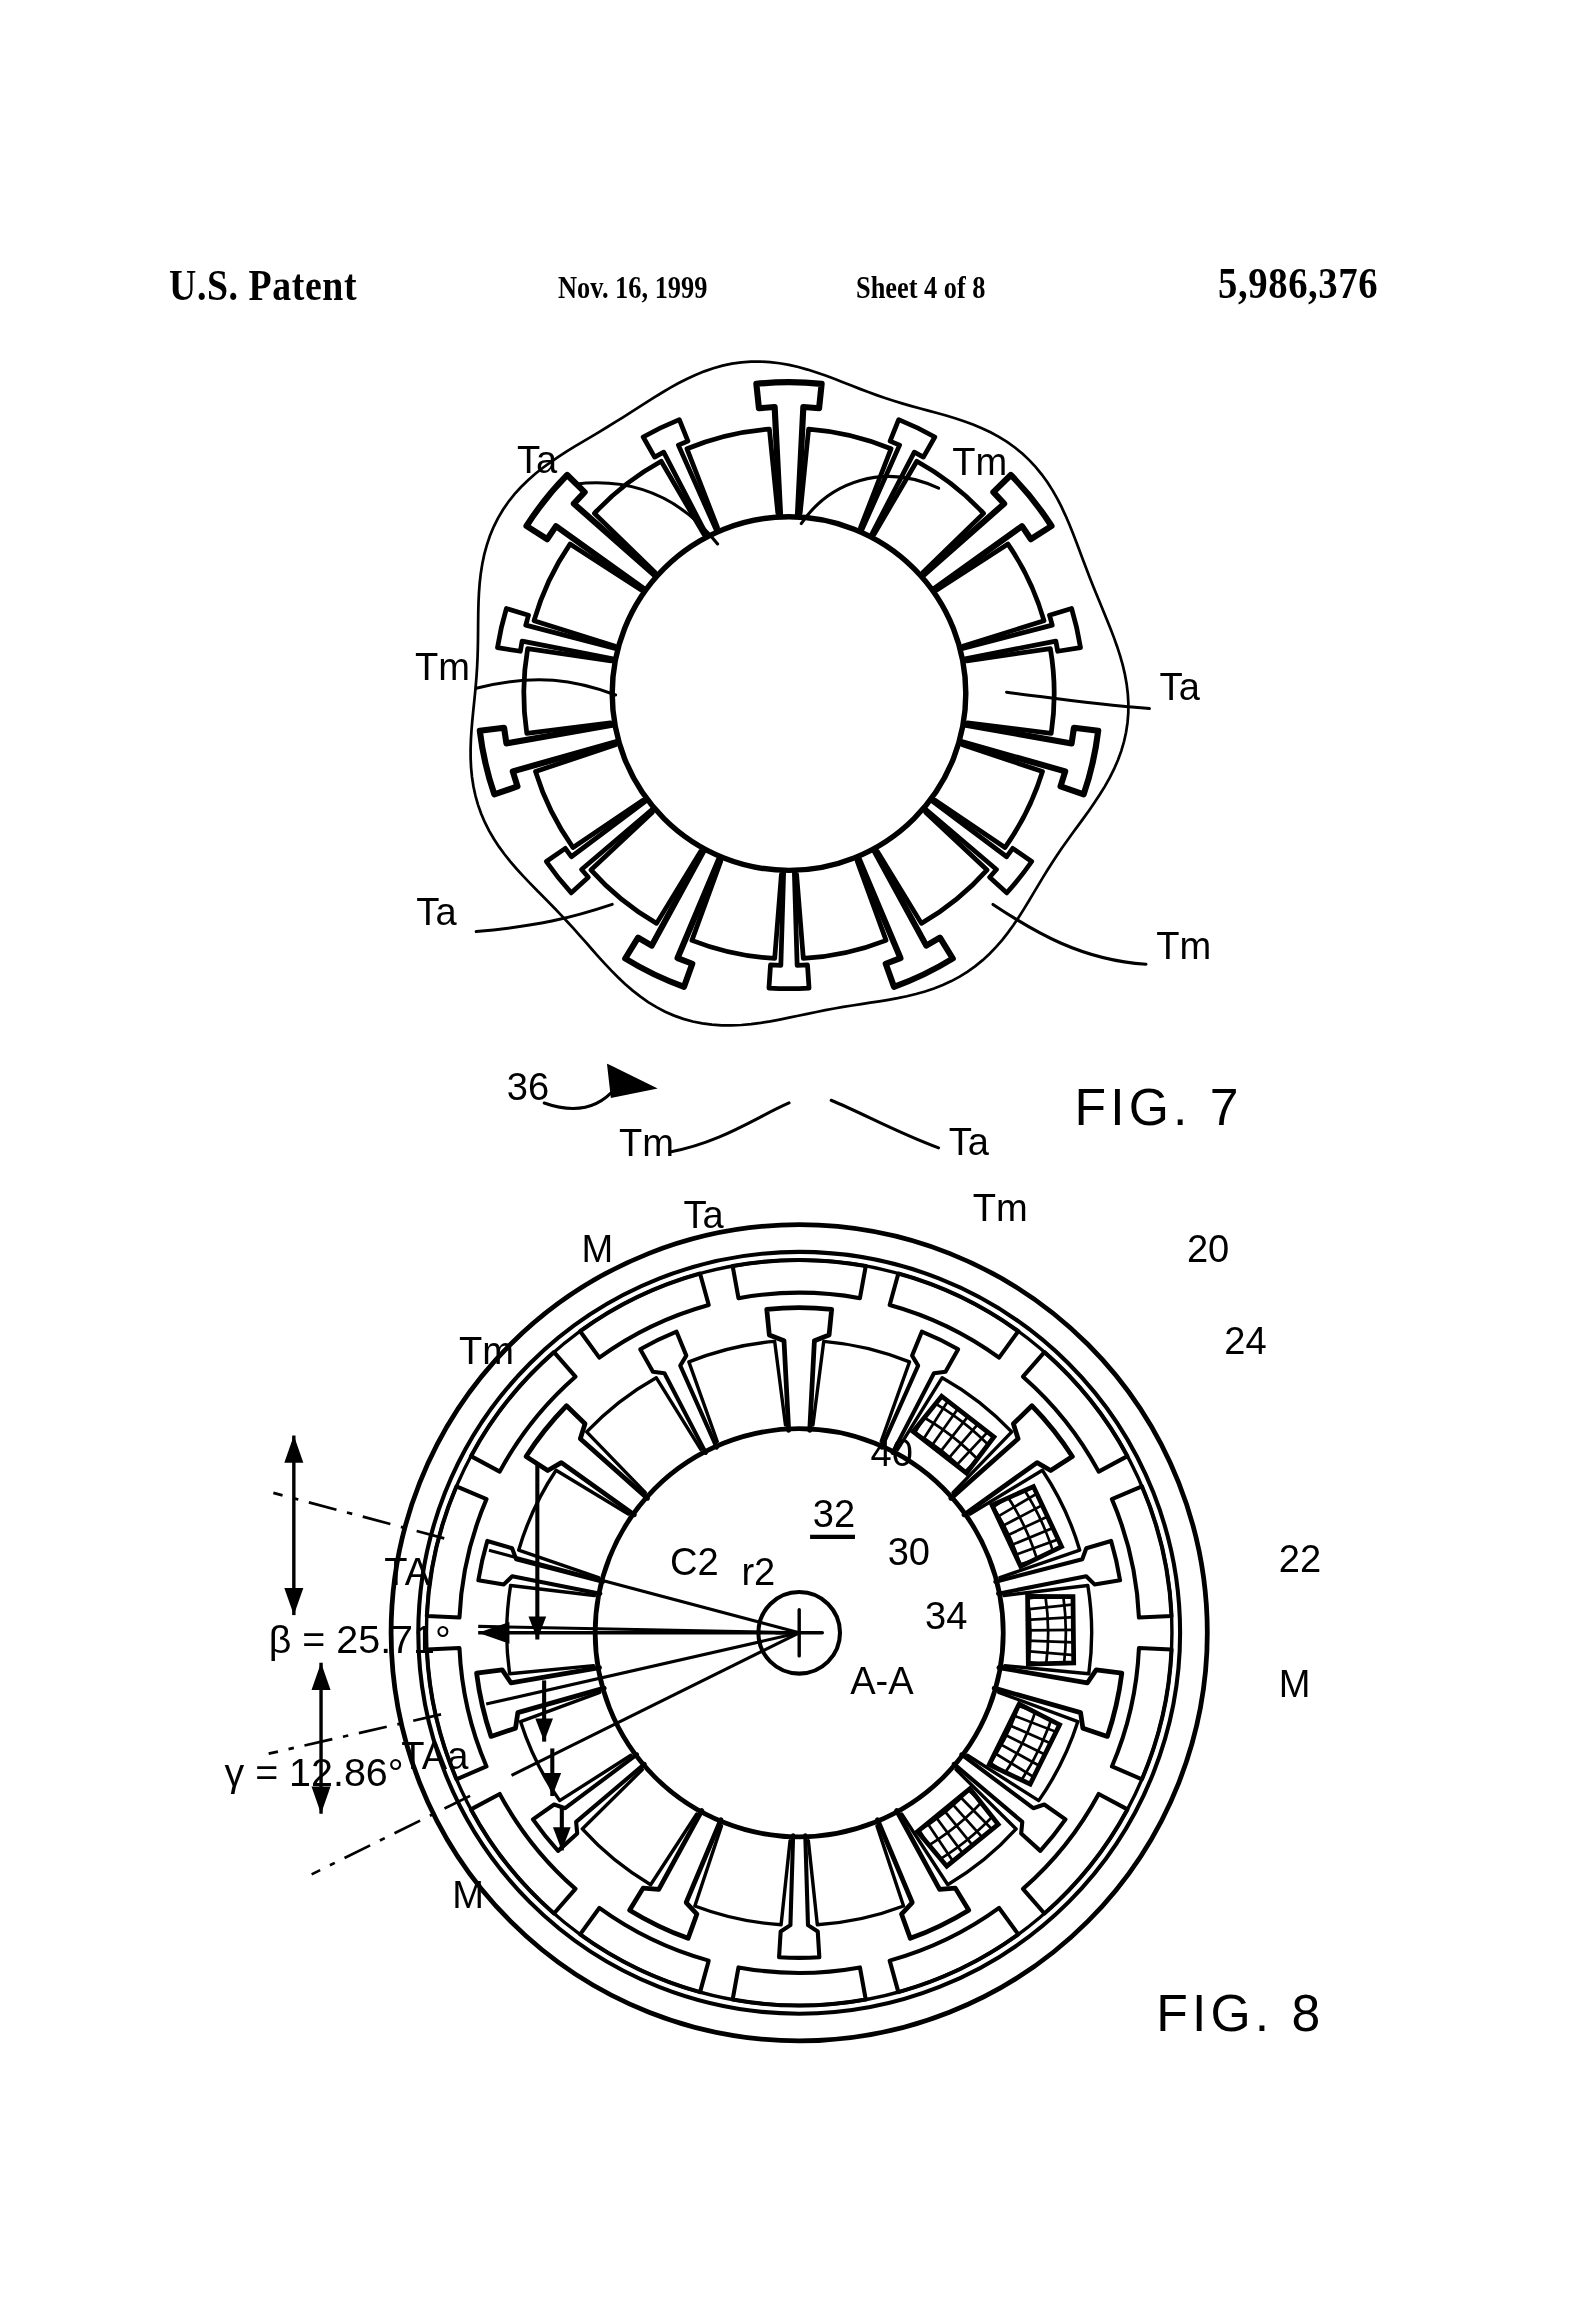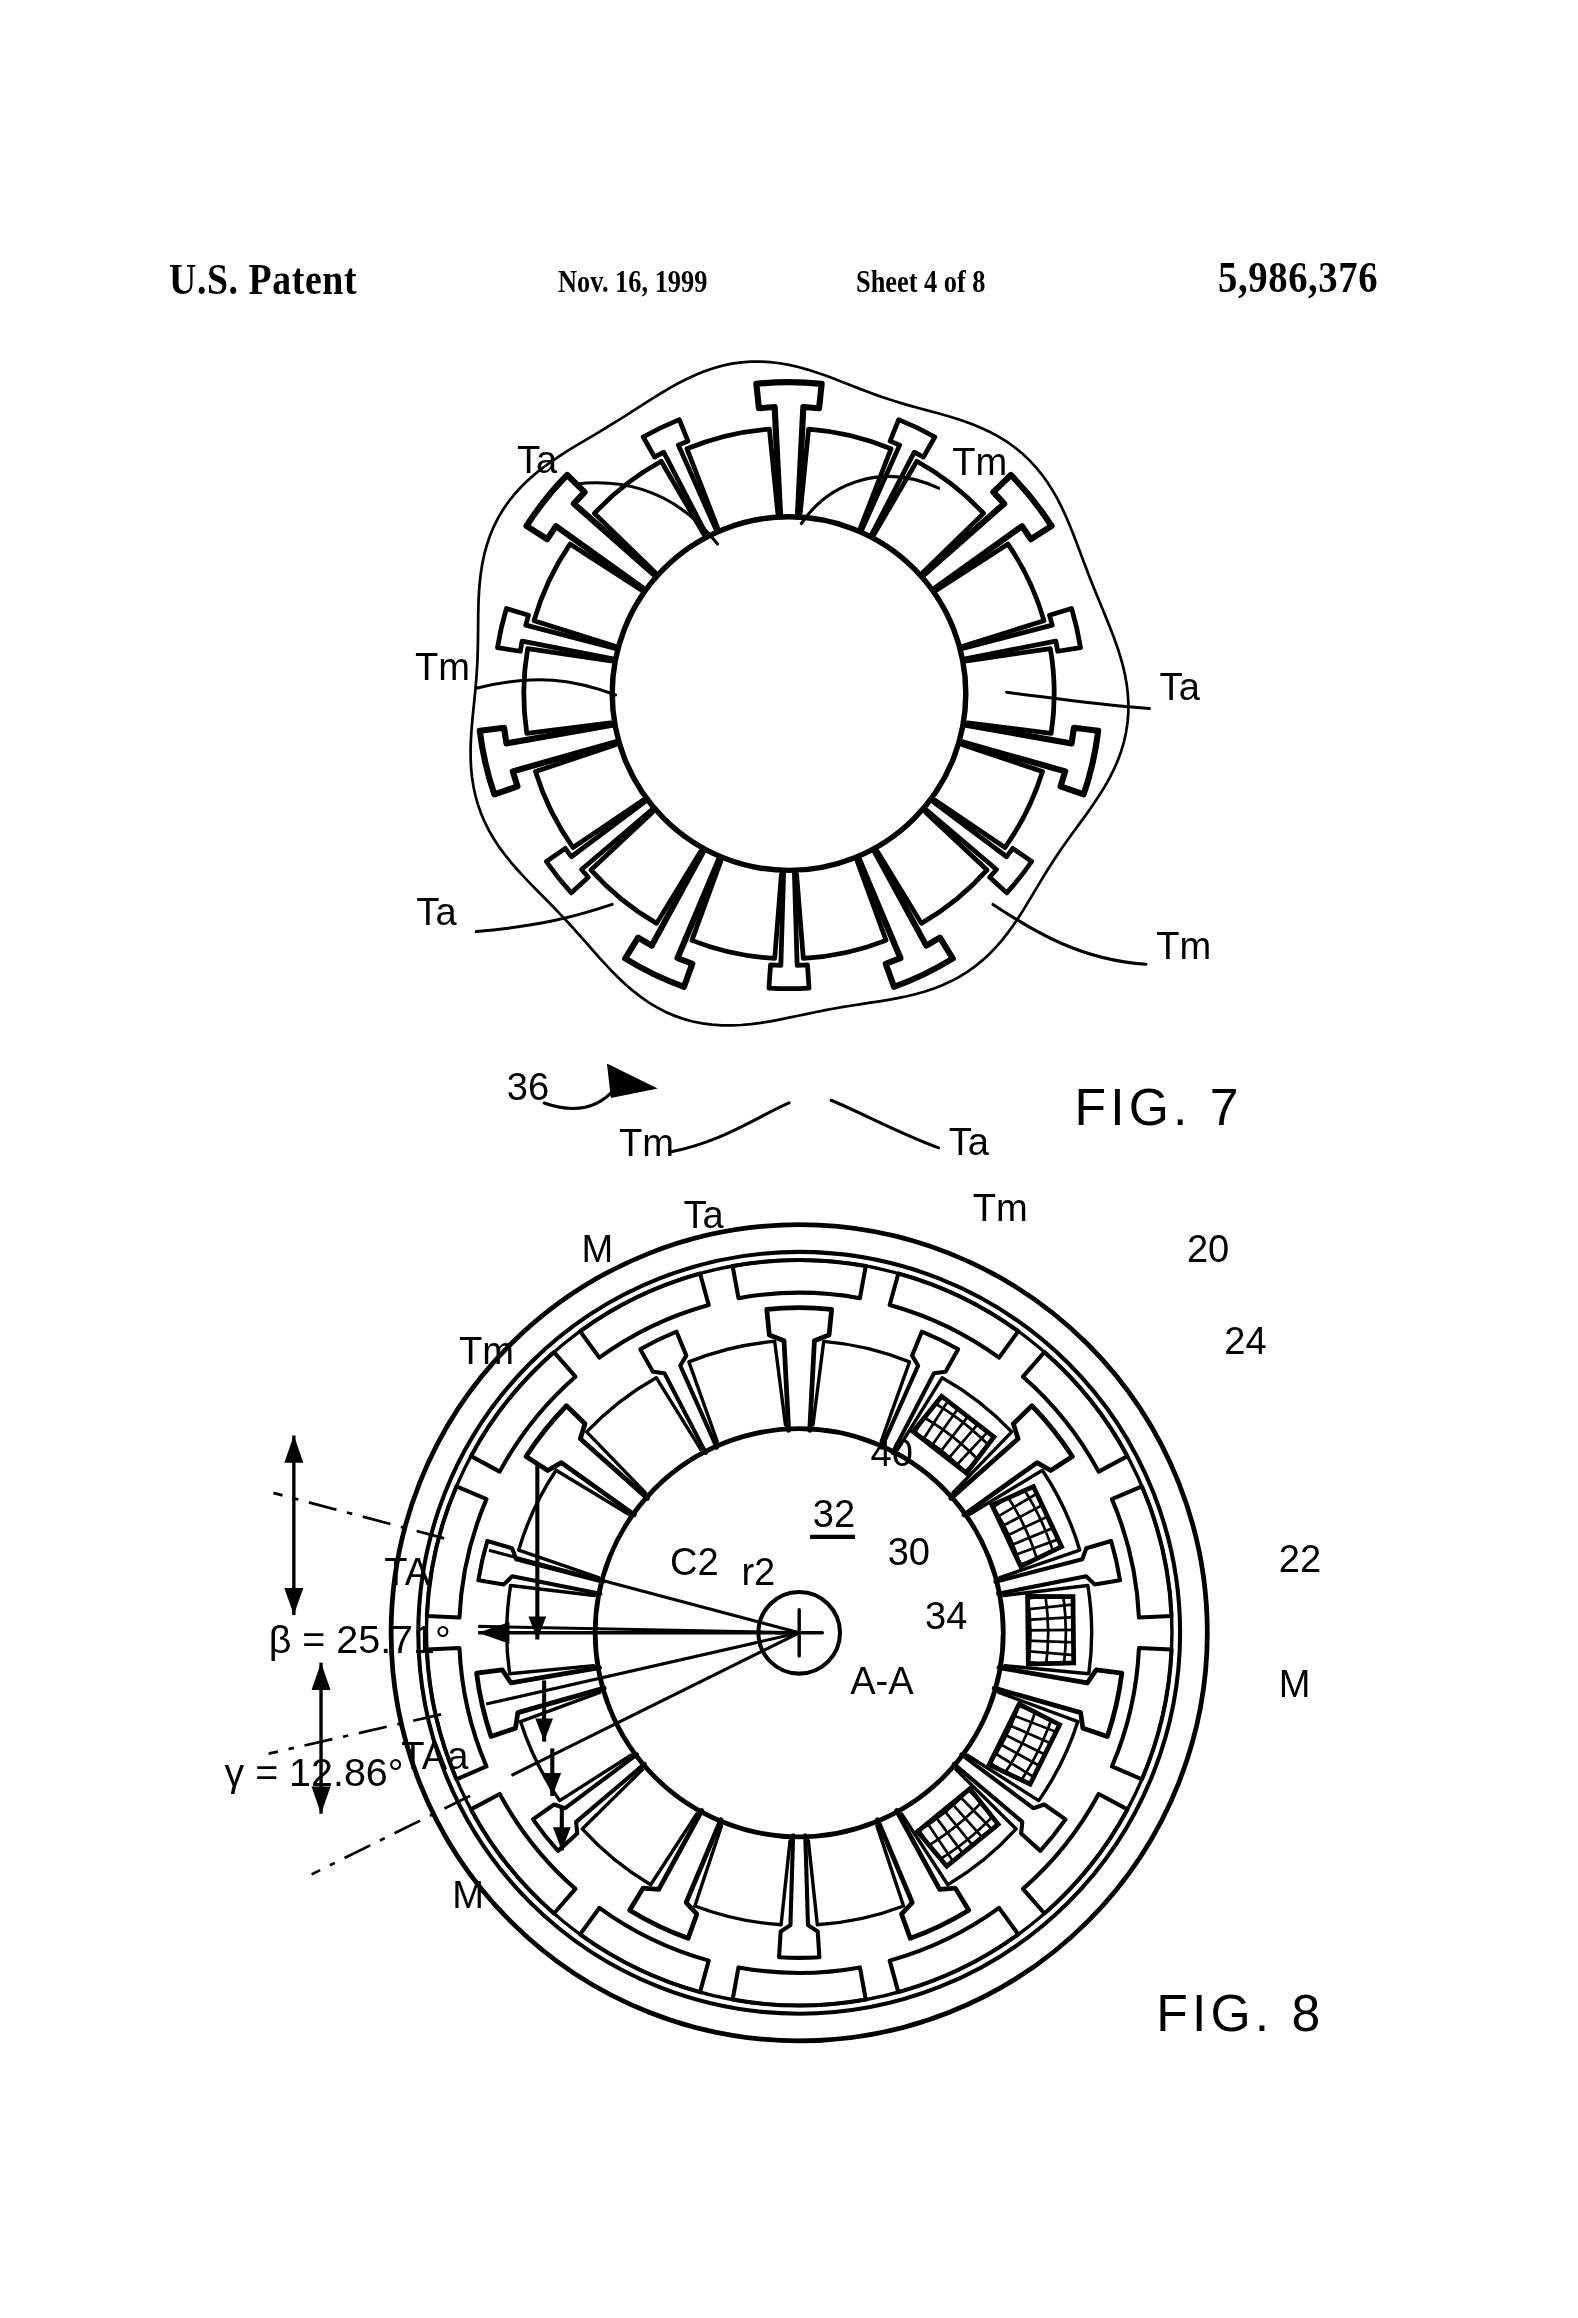--- a/index.html
+++ b/index.html
@@ -1,20 +1,20 @@
 <!DOCTYPE html>
 <html style="font-size:11px"><head>
 <meta charset="utf-8">
 <style>
   html,body{margin:0;padding:0;background:#ffffff;}
   body{width:1578px;height:2319px;position:relative;overflow:hidden;
        font-family:"Liberation Sans",sans-serif;color:#000;}
 
   
-  .hdr{position:absolute;top:120px;left:0;width:1578px;height:82px;}
+  .hdr{position:absolute;top:126px;left:0;width:1578px;height:82px;}
   .hdr span{position:absolute;white-space:nowrap;font-family:"Liberation Serif",serif;font-weight:bold;}
   .hdr .t1{left:169px;top:133px;font-size:45px;letter-spacing:0.7px;transform:scaleX(.84);transform-origin:left top;}
   .hdr .t2{left:558px;top:144px;font-size:31px;transform:scaleX(.85);transform-origin:left top;}
   .hdr .t3{left:856px;top:144px;font-size:31px;transform:scaleX(.85);transform-origin:left top;}
   .hdr .t4{left:1218px;top:131px;font-size:45px;letter-spacing:0.7px;transform:scaleX(.86);transform-origin:left top;}
 
   
   .figwrap{position:absolute;}
   #fig7{left:0;top:204px;width:1578px;height:782px;}
   #fig8{left:0;top:1143px;width:1578px;height:1034px;}

